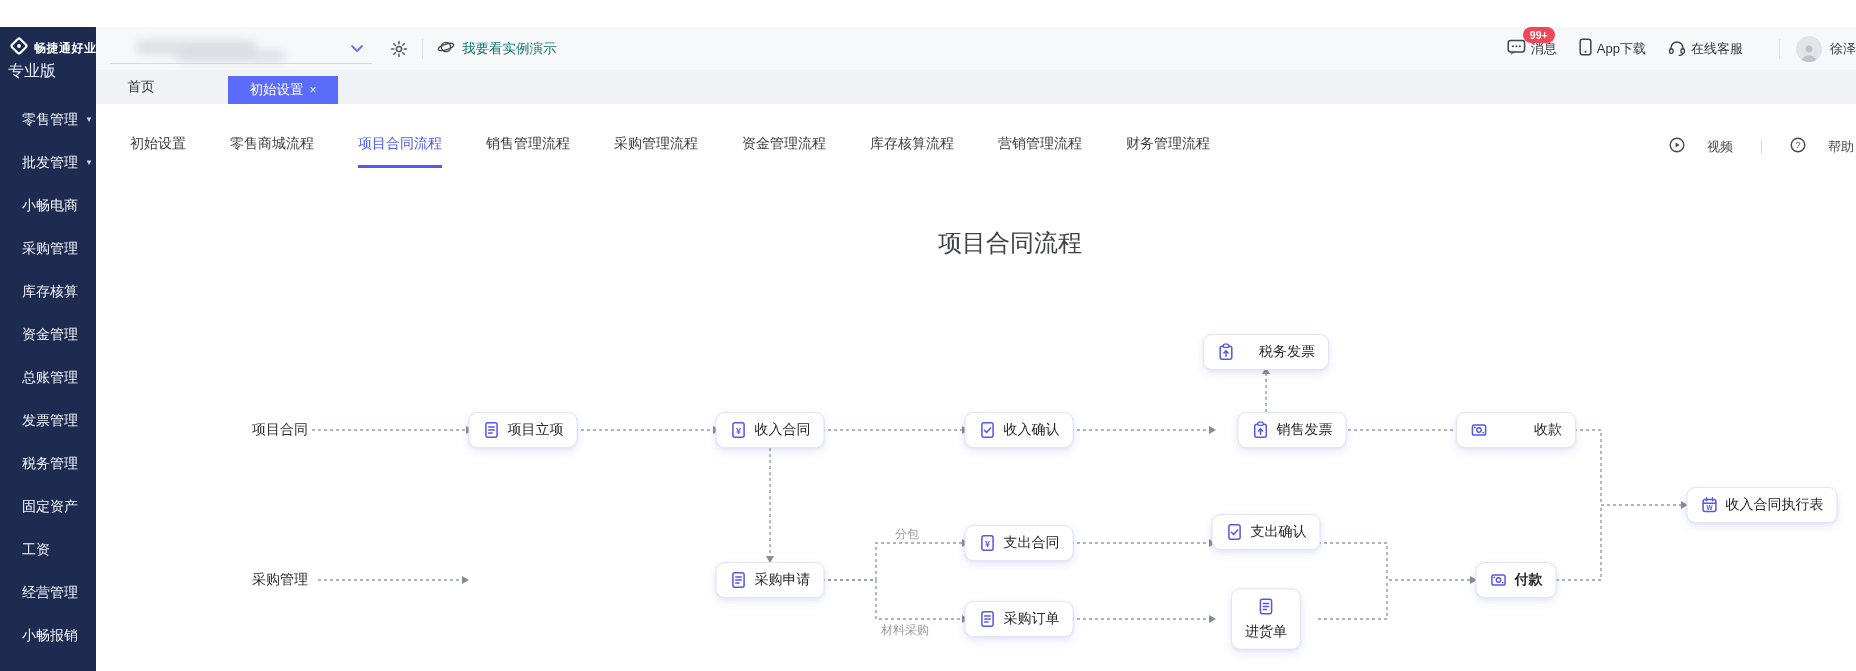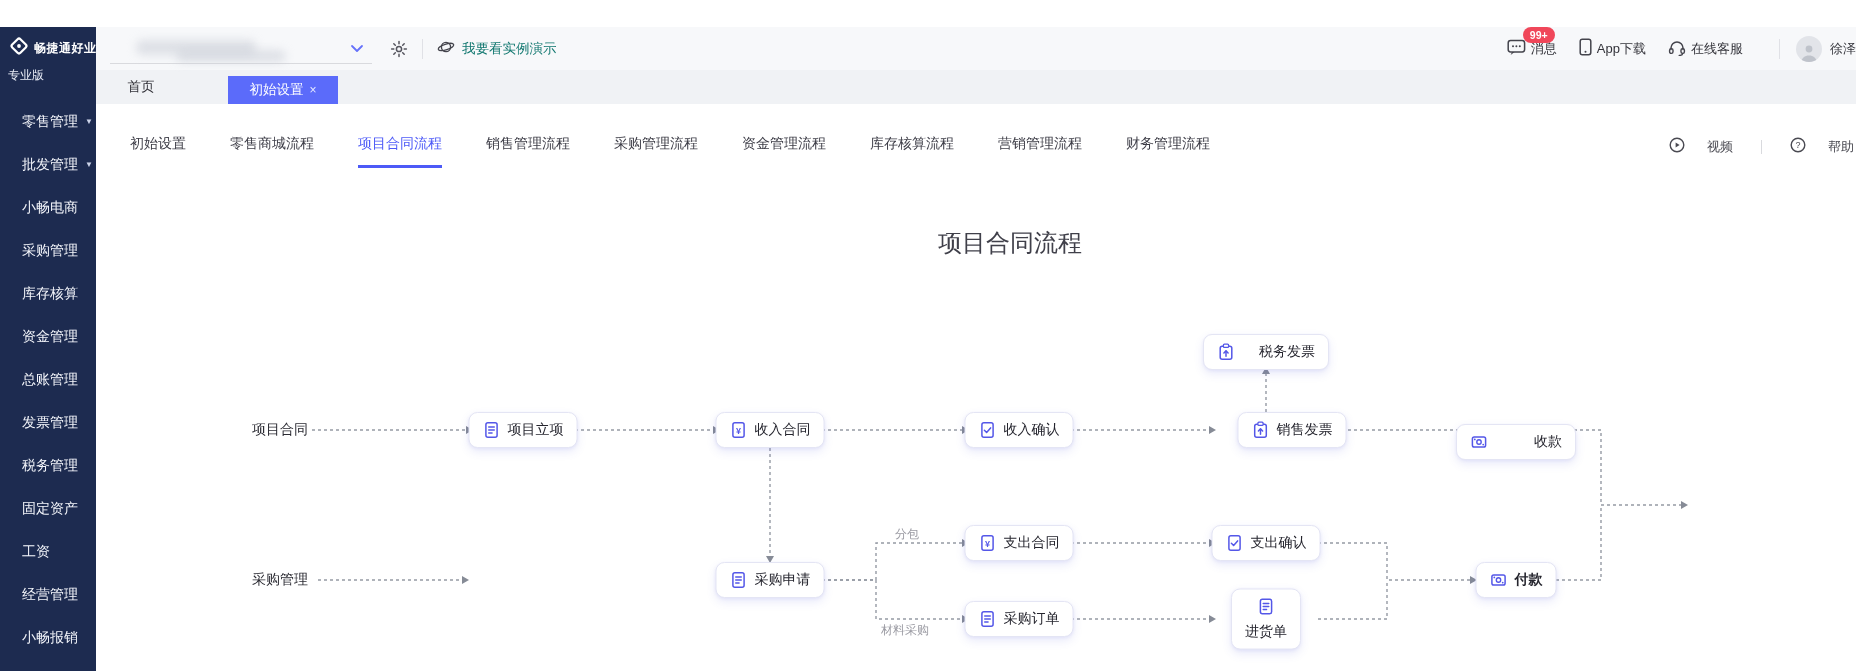--- a/index.html
+++ b/index.html
@@ -6,21 +6,21 @@
   body { font-family:"Liberation Sans","DejaVu Sans",sans-serif; background:#fff; }
   .screen { position:relative; width:1856px; height:671px; overflow:hidden; background:#fff; }
   .topgap { height:27px; background:#fff; }
   .app { position:absolute; left:0; top:27px; right:0; bottom:0; display:flex; }
 
   
   .sidebar { width:96px; background:#1d2b50; color:#f2f4fa; flex-shrink:0; overflow:hidden; }
   .logo-block { padding:8px 8px 2px 8px; }
   .logo-row { display:flex; align-items:center; gap:4px; }
   .brand { font-size:12px; font-weight:bold; color:#fff; white-space:nowrap; letter-spacing:.5px; }
-  .edition { font-size:12px; color:#e8ecf6; margin-top:6px; }
+  .edition { font-size:16px; color:#e8ecf6; margin-top:0; }
   .side-list { list-style:none; margin-top:14px; }
   .side-list li { height:43px; display:flex; align-items:center; padding-left:22px; font-size:14px; font-weight:500; color:#f4f6fb; cursor:pointer; white-space:nowrap; }
   .side-list li .caret { font-size:8px; margin-left:7px; color:#ccd3e8; }
 
   
   .main { flex:1; display:flex; flex-direction:column; min-width:0; }
 
   .topbar { height:43px; background:#f7f8fa; display:flex; align-items:center; position:relative; }
   .company-field { position:relative; margin-left:14px; width:262px; height:30px; border-bottom:1px solid #d9dade; display:flex; align-items:flex-end; cursor:pointer; }
   .blur-blob { position:absolute; background:#c9cdd6; opacity:.55; filter:blur(5px); border-radius:6px; }
@@ -307,51 +307,61 @@
               <span class="nicon">
                 <svg width="18" height="18" viewBox="0 0 18 18">
                   <rect x="3.2" y="3.2" width="11.6" height="13" rx="2" fill="none" stroke="#5457e8" stroke-width="1.5"></rect>
                   <rect x="6.4" y="1.2" width="5.2" height="3.2" rx="1" fill="#fff" stroke="#5457e8" stroke-width="1.3"></rect>
                   <path d="M9 13.2V8.2" stroke="#5457e8" stroke-width="1.5" stroke-linecap="round"></path>
                   <polyline points="6.9,10 9,7.9 11.1,10" fill="none" stroke="#5457e8" stroke-width="1.5" stroke-linecap="round" stroke-linejoin="round"></polyline>
                 </svg>
               </span>
               <span>销售发票</span>
             </div>
-            <div class="flow-node" style="left: 1420px; top: 338px; gap: 46px;">
+            <div class="flow-node" style="left: 1420px; top: 326px; gap: 46px;">
               <span class="nicon">
                 <svg width="18" height="18" viewBox="0 0 18 18">
                   <rect x="2.4" y="4" width="13.2" height="10" rx="1.8" fill="none" stroke="#5457e8" stroke-width="1.5"></rect>
                   <circle cx="9" cy="9" r="2.2" fill="none" stroke="#5457e8" stroke-width="1.4"></circle>
                   <path d="M4.8 6.4h.01M13.2 11.6h.01" stroke="#5457e8" stroke-width="1.8" stroke-linecap="round"></path>
                 </svg>
               </span>
               <span>收款</span>
             </div>
             <div class="flow-node" style="left: 1170px; top: 248px; gap: 24px;">
               <span class="nicon">
                 <svg width="18" height="18" viewBox="0 0 18 18">
                   <rect x="3.2" y="3.2" width="11.6" height="13" rx="2" fill="none" stroke="#5457e8" stroke-width="1.5"></rect>
                   <rect x="6.4" y="1.2" width="5.2" height="3.2" rx="1" fill="#fff" stroke="#5457e8" stroke-width="1.3"></rect>
                   <path d="M9 13.2V8.2" stroke="#5457e8" stroke-width="1.5" stroke-linecap="round"></path>
                   <polyline points="6.9,10 9,7.9 11.1,10" fill="none" stroke="#5457e8" stroke-width="1.5" stroke-linecap="round" stroke-linejoin="round"></polyline>
                 </svg>
               </span>
               <span>税务发票</span>
             </div>
+            <div class="flow-node" style="left: 1666px; top: 401px;">
+              <span class="nicon">
+                <svg width="18" height="18" viewBox="0 0 18 18">
+                  <rect x="2.6" y="3.4" width="12.8" height="12.2" rx="2" fill="none" stroke="#5457e8" stroke-width="1.5"></rect>
+                  <path d="M2.6 7.2h12.8M6 1.6v3.2M12 1.6v3.2" stroke="#5457e8" stroke-width="1.4" stroke-linecap="round"></path>
+                  <text x="9" y="13.6" text-anchor="middle" font-size="6.5" fill="#5457e8" font-weight="bold">W</text>
+                </svg>
+              </span>
+              <span>收入合同执行表</span>
+            </div>
             <div class="flow-node" style="left: 923px; top: 439px;">
               <span class="nicon">
                 <svg width="18" height="18" viewBox="0 0 18 18">
                   <rect x="3.4" y="1.8" width="11.2" height="14.4" rx="2" fill="none" stroke="#5457e8" stroke-width="1.5"></rect>
                   <text x="9" y="12.6" text-anchor="middle" font-size="9" fill="#5457e8" font-weight="bold">¥</text>
                 </svg>
               </span>
               <span>支出合同</span>
             </div>
-            <div class="flow-node" style="left: 1170px; top: 439px; text-align: center;">
+            <div class="flow-node" style="left: 1170px; top: 428px; text-align: center;">
               <span class="nicon">
                 <svg width="18" height="18" viewBox="0 0 18 18">
                   <rect x="3.4" y="1.8" width="11.2" height="14.4" rx="2" fill="none" stroke="#5457e8" stroke-width="1.5"></rect>
                   <polyline points="5.9,9.3 8.1,11.5 12.1,6.9" fill="none" stroke="#5457e8" stroke-width="1.5" stroke-linecap="round" stroke-linejoin="round"></polyline>
                 </svg>
               </span>
               <span>支出确认</span>
             </div>
             <div class="flow-node" style="left: 674px; top: 476px;">
               <span class="nicon">

